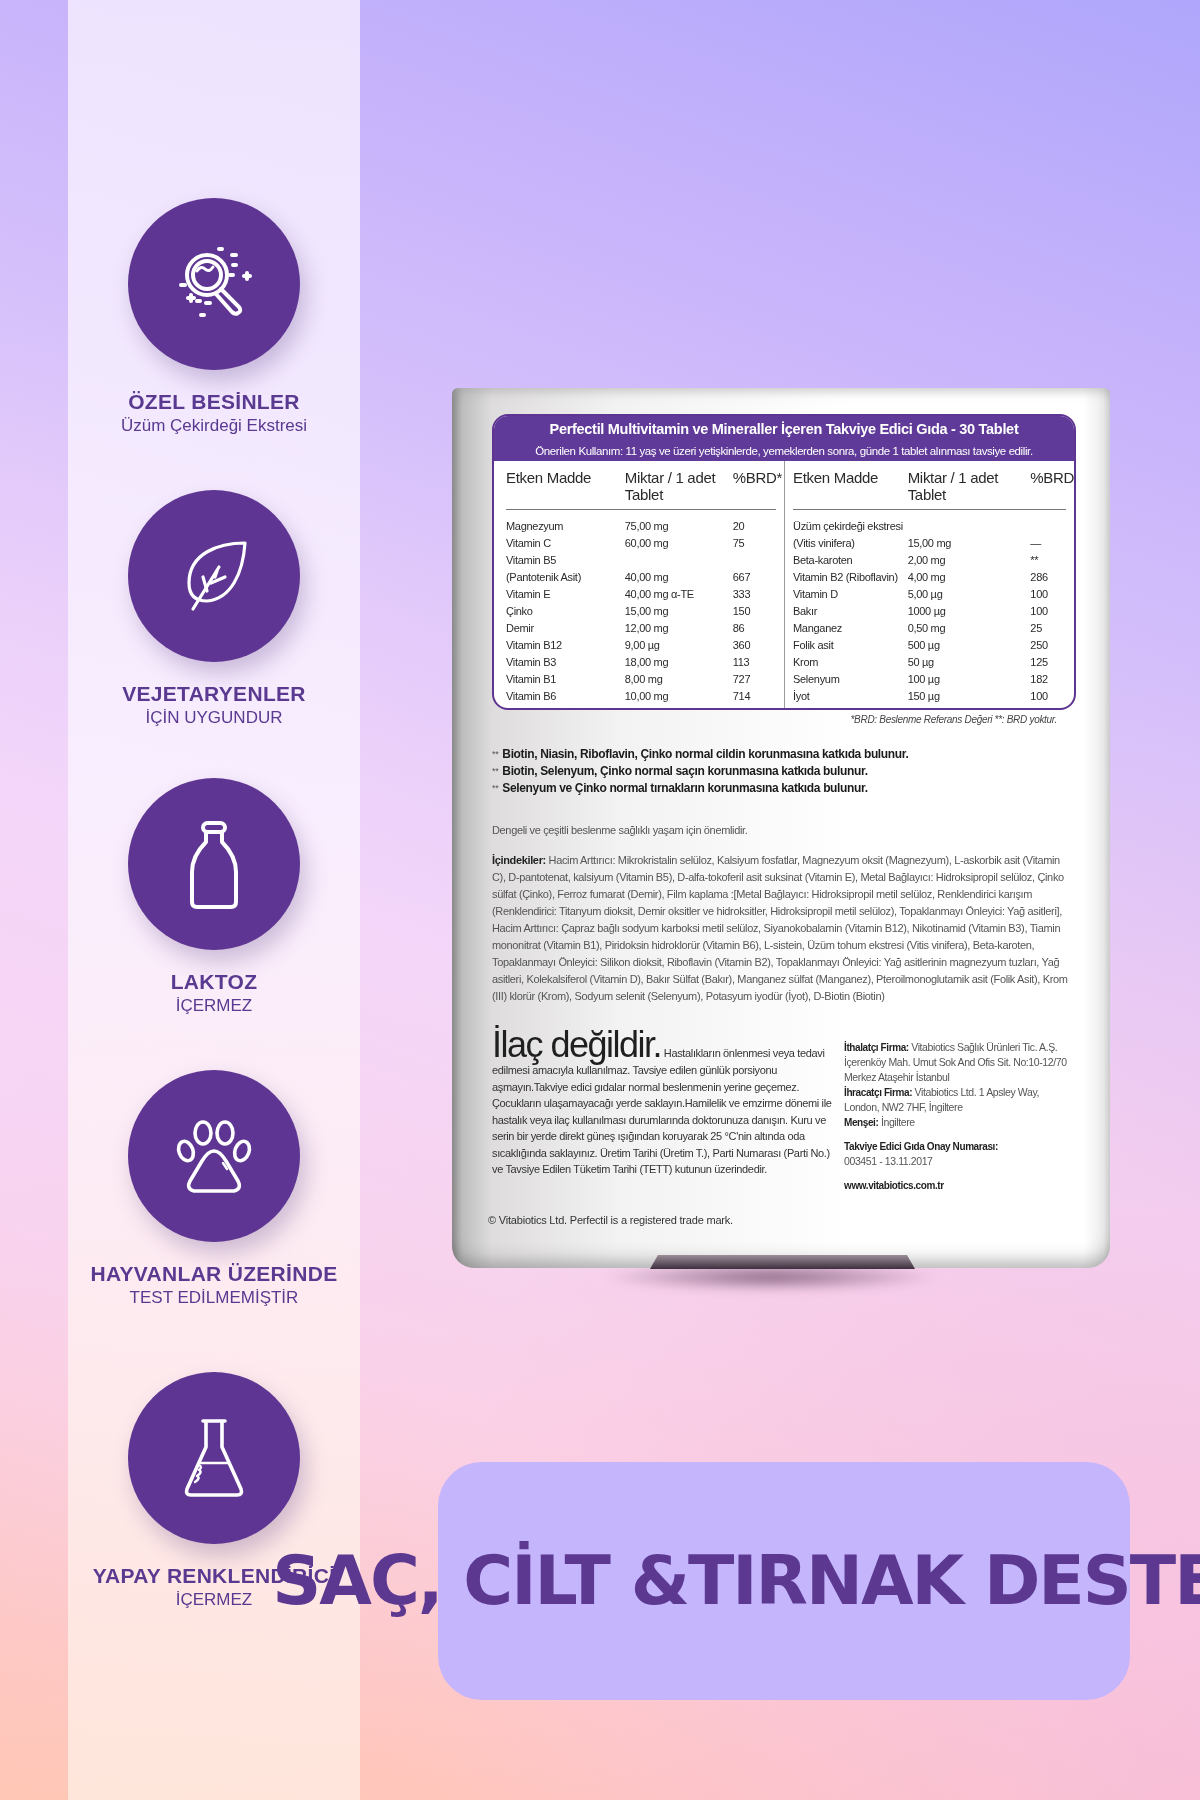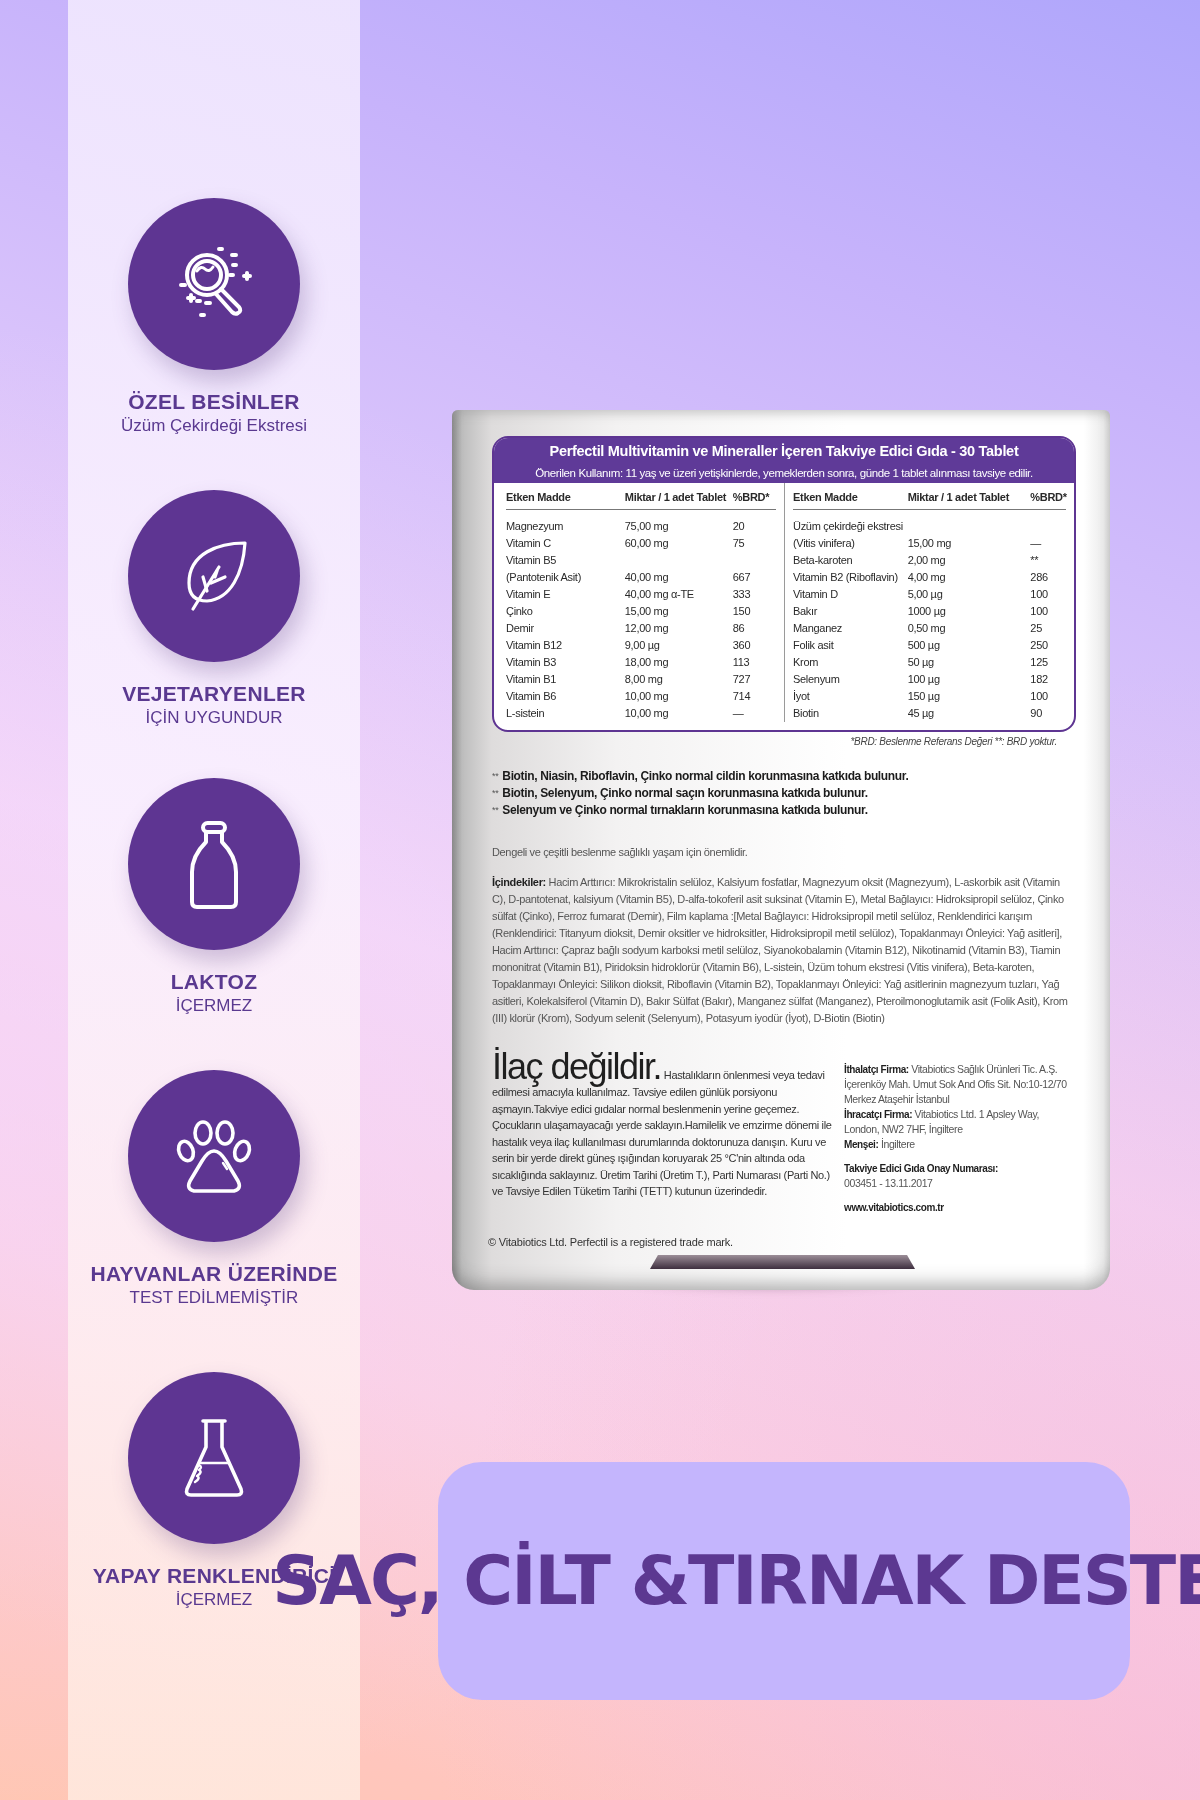--- a/index.html
+++ b/index.html
@@ -42,21 +42,21 @@
     font-size: 17px; color: #5a3990; text-align: center; white-space: nowrap;
   }
 
   
   .box-shadow {
     position: absolute; left: 600px; top: 1262px; width: 340px; height: 30px;
     background: radial-gradient(ellipse at center, rgba(60,30,60,0.55) 0%, rgba(60,30,60,0) 70%);
     filter: blur(4px);
   }
   .box {
-    position: absolute; left: 452px; top: 410px; width: 658px; height: 880px;
+    position: absolute; left: 452px; top: 388px; width: 658px; height: 880px;
     background: linear-gradient(90deg, #8e8e8e 0%, #bdbdbd 1.5%, #dedcdc 6%, #f3f2f2 25%, #ffffff 60%, #ffffff 96%, #ececec 99%, #d8d8d8 100%);
     border-radius: 6px 6px 22px 22px;
     box-shadow: inset 0 -14px 18px -8px rgba(80,80,80,0.45), inset 0 10px 10px -6px rgba(160,160,160,0.5);
   }
   .box-foot {
     position: absolute; left: 650px; top: 1255px; width: 265px; height: 14px;
     background: linear-gradient(180deg, #9c8e98 0%, #3e2f3f 100%);
     clip-path: polygon(3% 0, 97% 0, 100% 100%, 0 100%);
   }
   .label-frame {
@@ -64,21 +64,21 @@
     border: 2px solid #5e3592; border-radius: 16px; overflow: hidden; background: #fff;
   }
   .label-header {
     background: #5f3a98; color: #fff; text-align: center; padding: 5px 4px 4px;
   }
   .label-header .h1 { font-size: 14.5px; font-weight: 700; font-family: "Liberation Sans Narrow", "Liberation Sans", sans-serif; letter-spacing: -0.3px; }
   .label-header .h2 { font-size: 11.5px; letter-spacing: -0.4px; margin-top: 8px; }
   .tables { display: flex; }
   .tbl { width: 50%; padding: 6px 8px 0 12px; font-size: 11px; color: #2a2a2a; letter-spacing: -0.3px; }
   .tbl + .tbl { border-left: 1px solid #9a9a9a; padding-left: 8px; }
-  .tbl .thead { display: flex; font-weight: 700; font-size: 11px; padding: 2px 0 6px; border-bottom: 1px solid #777; margin-bottom: 8px; }
+  .tbl .thead { display: flex; font-weight: 400; font-size: 15px; padding: 2px 0 6px; border-bottom: 1px solid #777; margin-bottom: 8px; }
   .tbl .row { display: flex; line-height: 17px; height: 17px; }
   .tbl .c1 { width: 44%; }
   .tbl .c2 { width: 40%; }
   .tbl .c3 { width: 16%; }
   .tbl.right .c1 { width: 42%; }
   .tbl.right .c2 { width: 42%; }
   .tbl.right .c3 { width: 16%; padding-left: 8px; }
   .brd-note {
     position: absolute; left: 0; top: 326px; width: 605px; text-align: right;
     font-size: 10px; font-style: italic; color: #444; letter-spacing: -0.3px;

